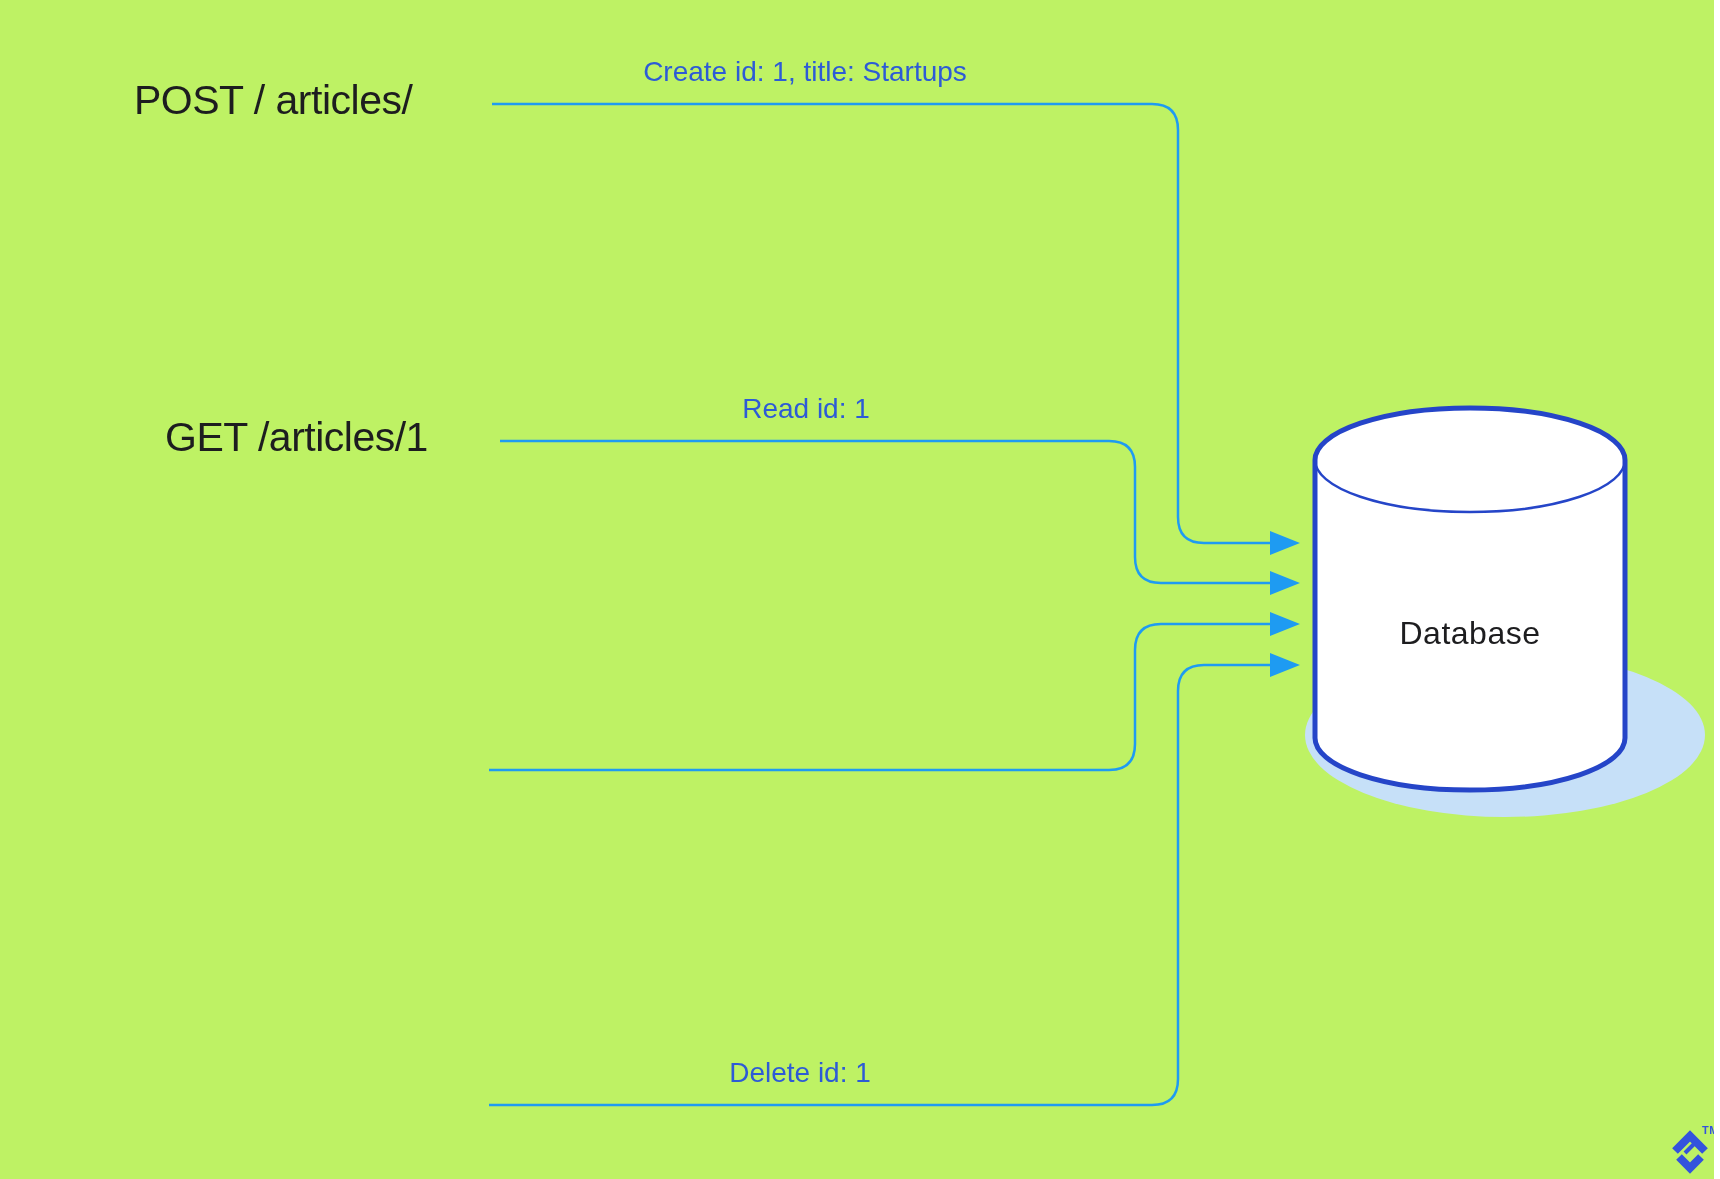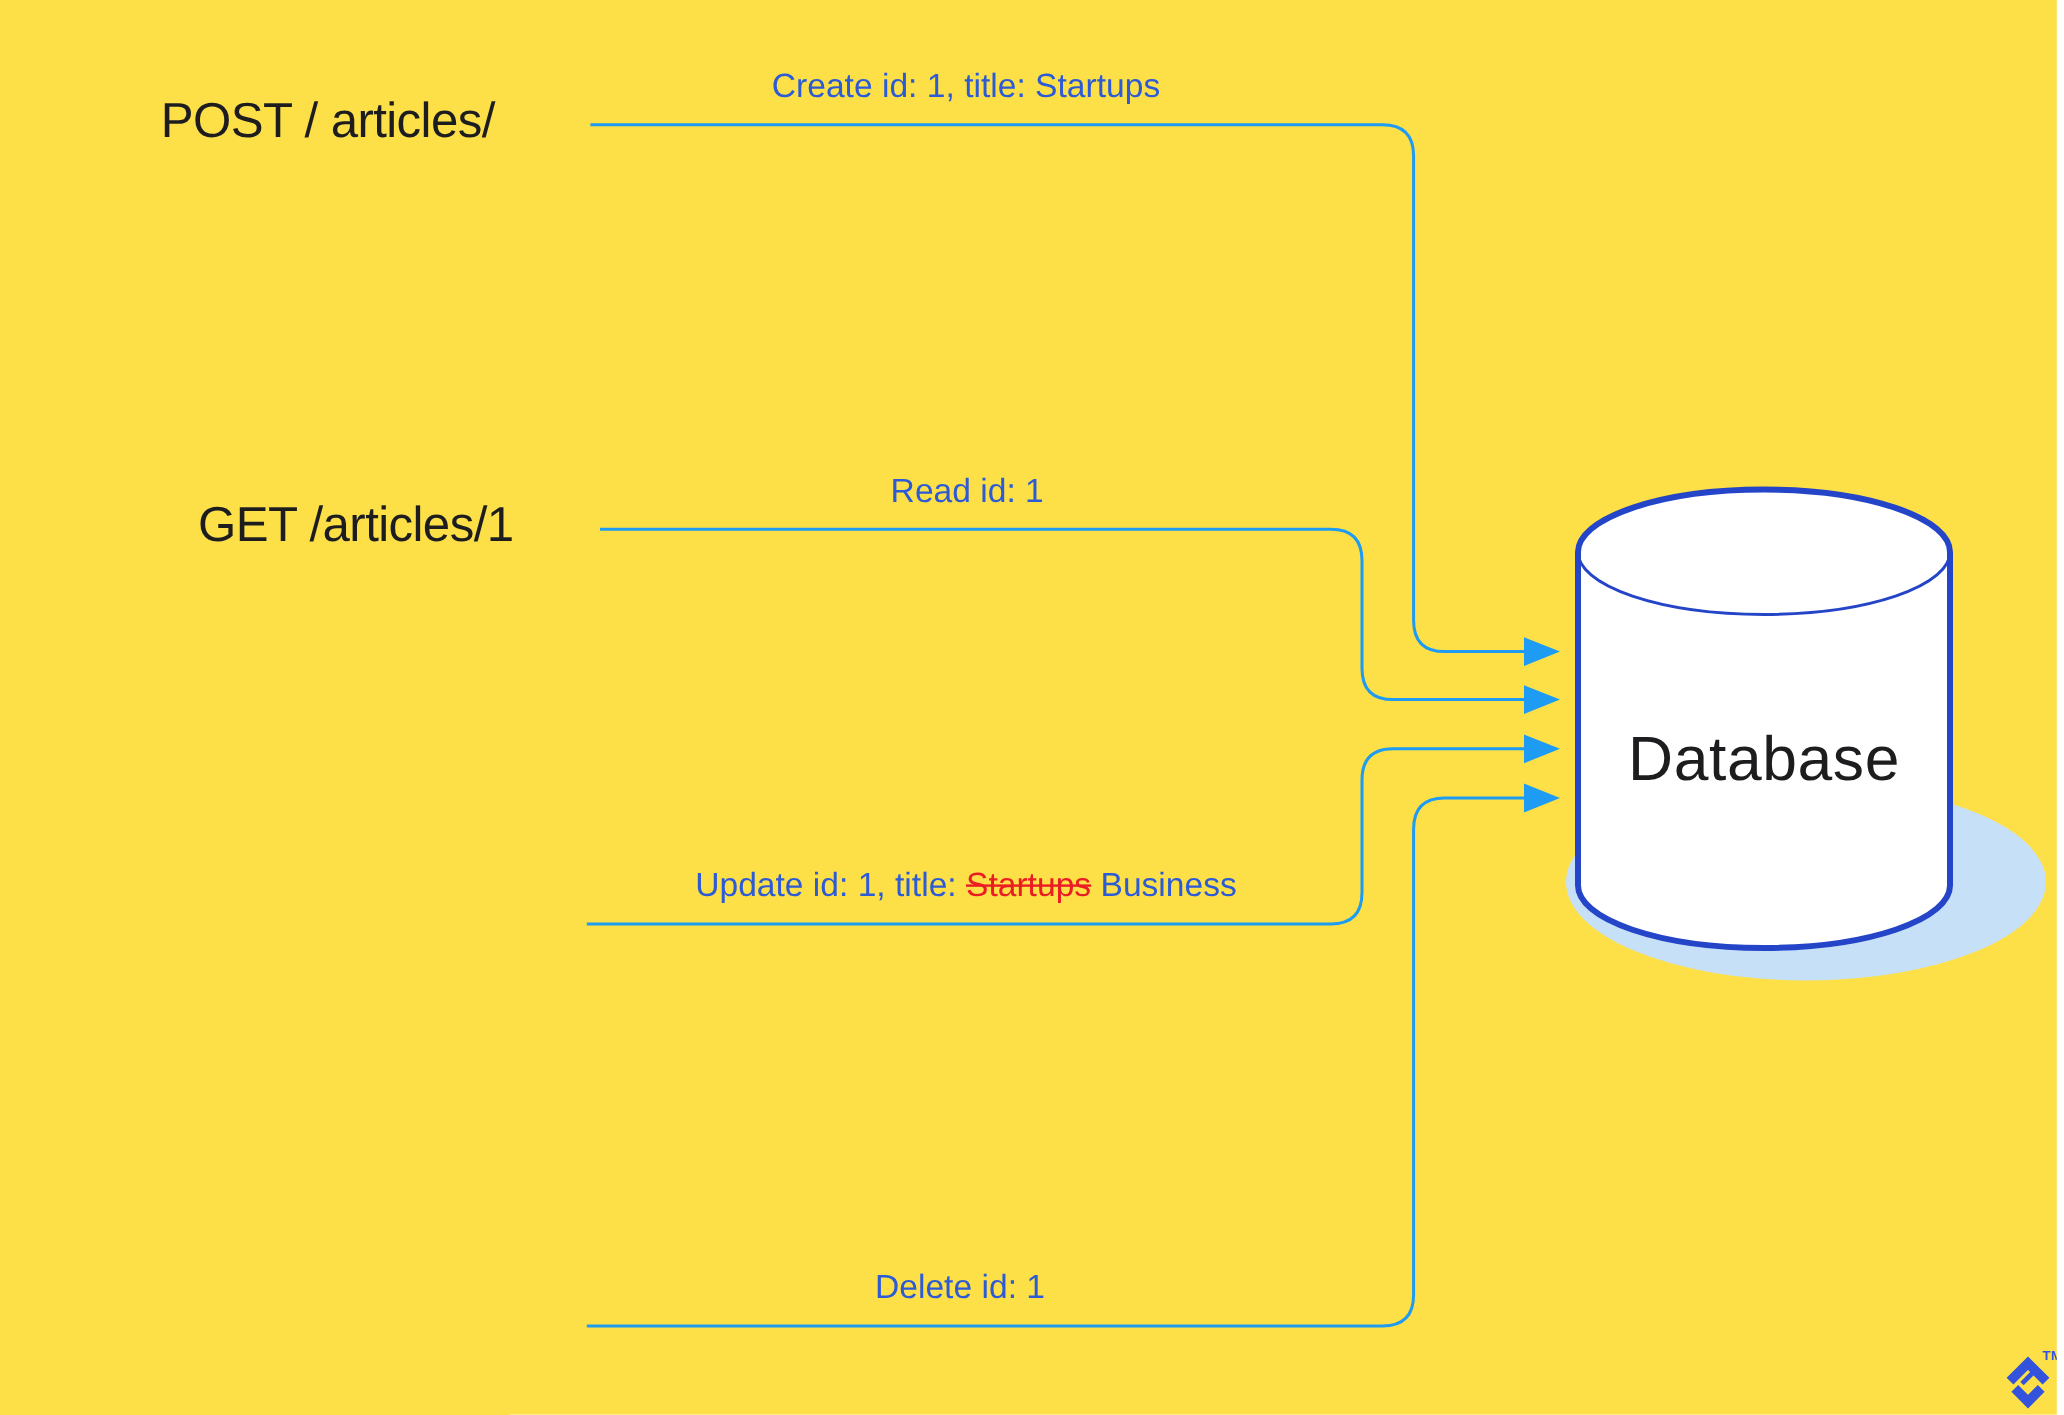--- a/index.html
+++ b/index.html
@@ -5,21 +5,21 @@
   html, body {
     margin: 0;
     padding: 0;
     background: #ffffff;
     font-family: "Liberation Sans", sans-serif;
   }
   #canvas {
     position: relative;
     width: 1714px;
     height: 1179px;
-    background: #fde047;
+    background: #bef264;
     overflow: hidden;
     text-align: right;
   }
   #diagram-svg {
     position: absolute;
     left: 0;
     top: 0;
   }
   .method-label {
     position: absolute;
@@ -39,21 +39,21 @@
   }
   .annotation .struck {
     color: #ec1c24;
     text-decoration: line-through;
   }
   .db-label {
     position: absolute;
     left: 1470px;
     top: 633px;
     transform: translate(-50%, -50%);
-    font-size: 52px;
+    font-size: 32px;
     color: #1d1d1f;
     letter-spacing: 0.5px;
     white-space: pre;
   }
   .tm-label {
     position: absolute;
     left: 1702px;
     top: 1124px;
     font-size: 11px;
     font-weight: bold;
@@ -90,20 +90,19 @@
       <polyline points="11,29 22,40 33,29" fill="none" stroke-width="8" stroke="#3353dc"></polyline>
       <line x1="17" y1="25" x2="26" y2="16" stroke-width="4" stroke="#3353dc"></line>
     </g>
   </svg>
 
   <div class="method-label" style="left:134px; top:80px">POST / articles/</div>
   <div class="method-label" style="left:165px; top:417px">GET /articles/1</div>
 
   <div class="annotation" style="left:805px; top:58px">Create id: 1, title: Startups</div>
   <div class="annotation" style="left:806px; top:395px">Read id: 1</div>
-  <div class="annotation" style="left:805px; top:724px"><span>Update id: 1, title: </span><span class="struck">Startups</span><span> Business</span></div>
   <div class="annotation" style="left:800px; top:1059px">Delete id: 1</div>
 
   <div class="db-label">Database</div>
 
   <div class="tm-label">TM</div>
 
 </div>
 
 </body></html>

